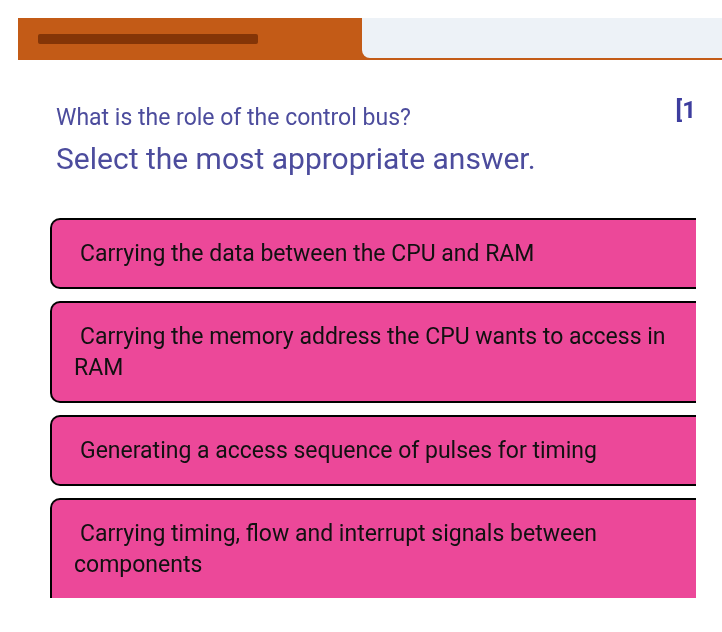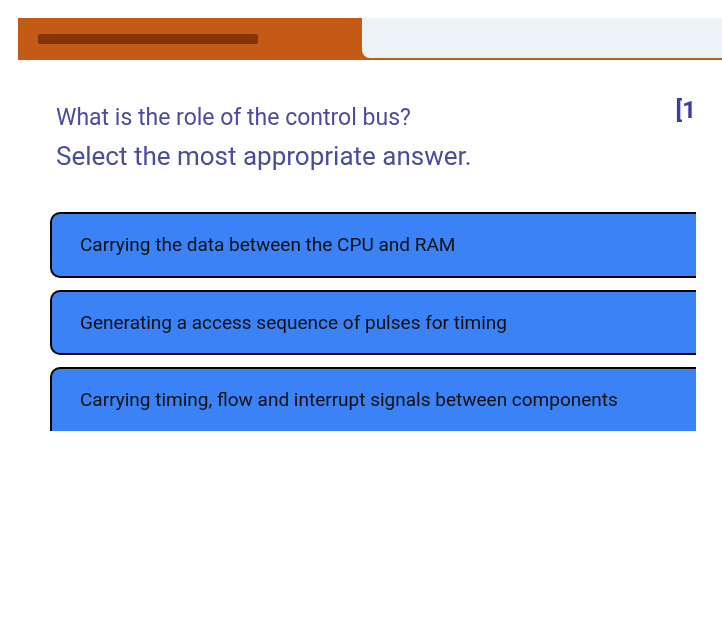--- a/index.html
+++ b/index.html
@@ -43,44 +43,44 @@
       align-items: flex-start;
     }
     .question-text {
       color: #4c4c9d;
       font-size: 23px;
       line-height: 1.35;
       font-weight: 400;
     }
     .question-instruction {
       color: #4c4c9d;
-      font-size: 26px;
+      font-size: 30px;
       line-height: 1.35;
       font-weight: 400;
       margin-top: 2px;
     }
     .marks {
       color: #3d3d9e;
       font-size: 24px;
       font-weight: 700;
       margin-left: 12px;
     }
     .answers {
       margin-top: 26px;
     }
     .answer-option {
       border: 2px solid #000000;
       border-radius: 10px;
       padding: 18px 22px;
       margin-bottom: 12px;
-      font-size: 19px;
+      font-size: 23px;
       line-height: 1.35;
       color: #111111;
       cursor: pointer;
-      background: #3b82f6;
+      background: #ec4899;
       border-right: none;
       border-top-right-radius: 0;
       border-bottom-right-radius: 0;
     }
     .answer-option.last {
       border-bottom: none;
       border-bottom-left-radius: 0;
     }
   </style>
 </head>
@@ -98,19 +98,22 @@
       <div class="question-instruction">Select the most appropriate answer.</div>
     </div>
     <div class="marks">[1</div>
   </div>
 
   <div class="answers">
     <div class="answer-option">
       <span>Carrying the data between the CPU and RAM</span>
     </div>
     <div class="answer-option">
+      <span>Carrying the memory address the CPU wants to access in RAM</span>
+    </div>
+    <div class="answer-option">
       <span>Generating a access sequence of pulses for timing</span>
     </div>
     <div class="answer-option last">
       <span>Carrying timing, flow and interrupt signals between components</span>
     </div>
   </div>
 </div>
 
 </body></html>

